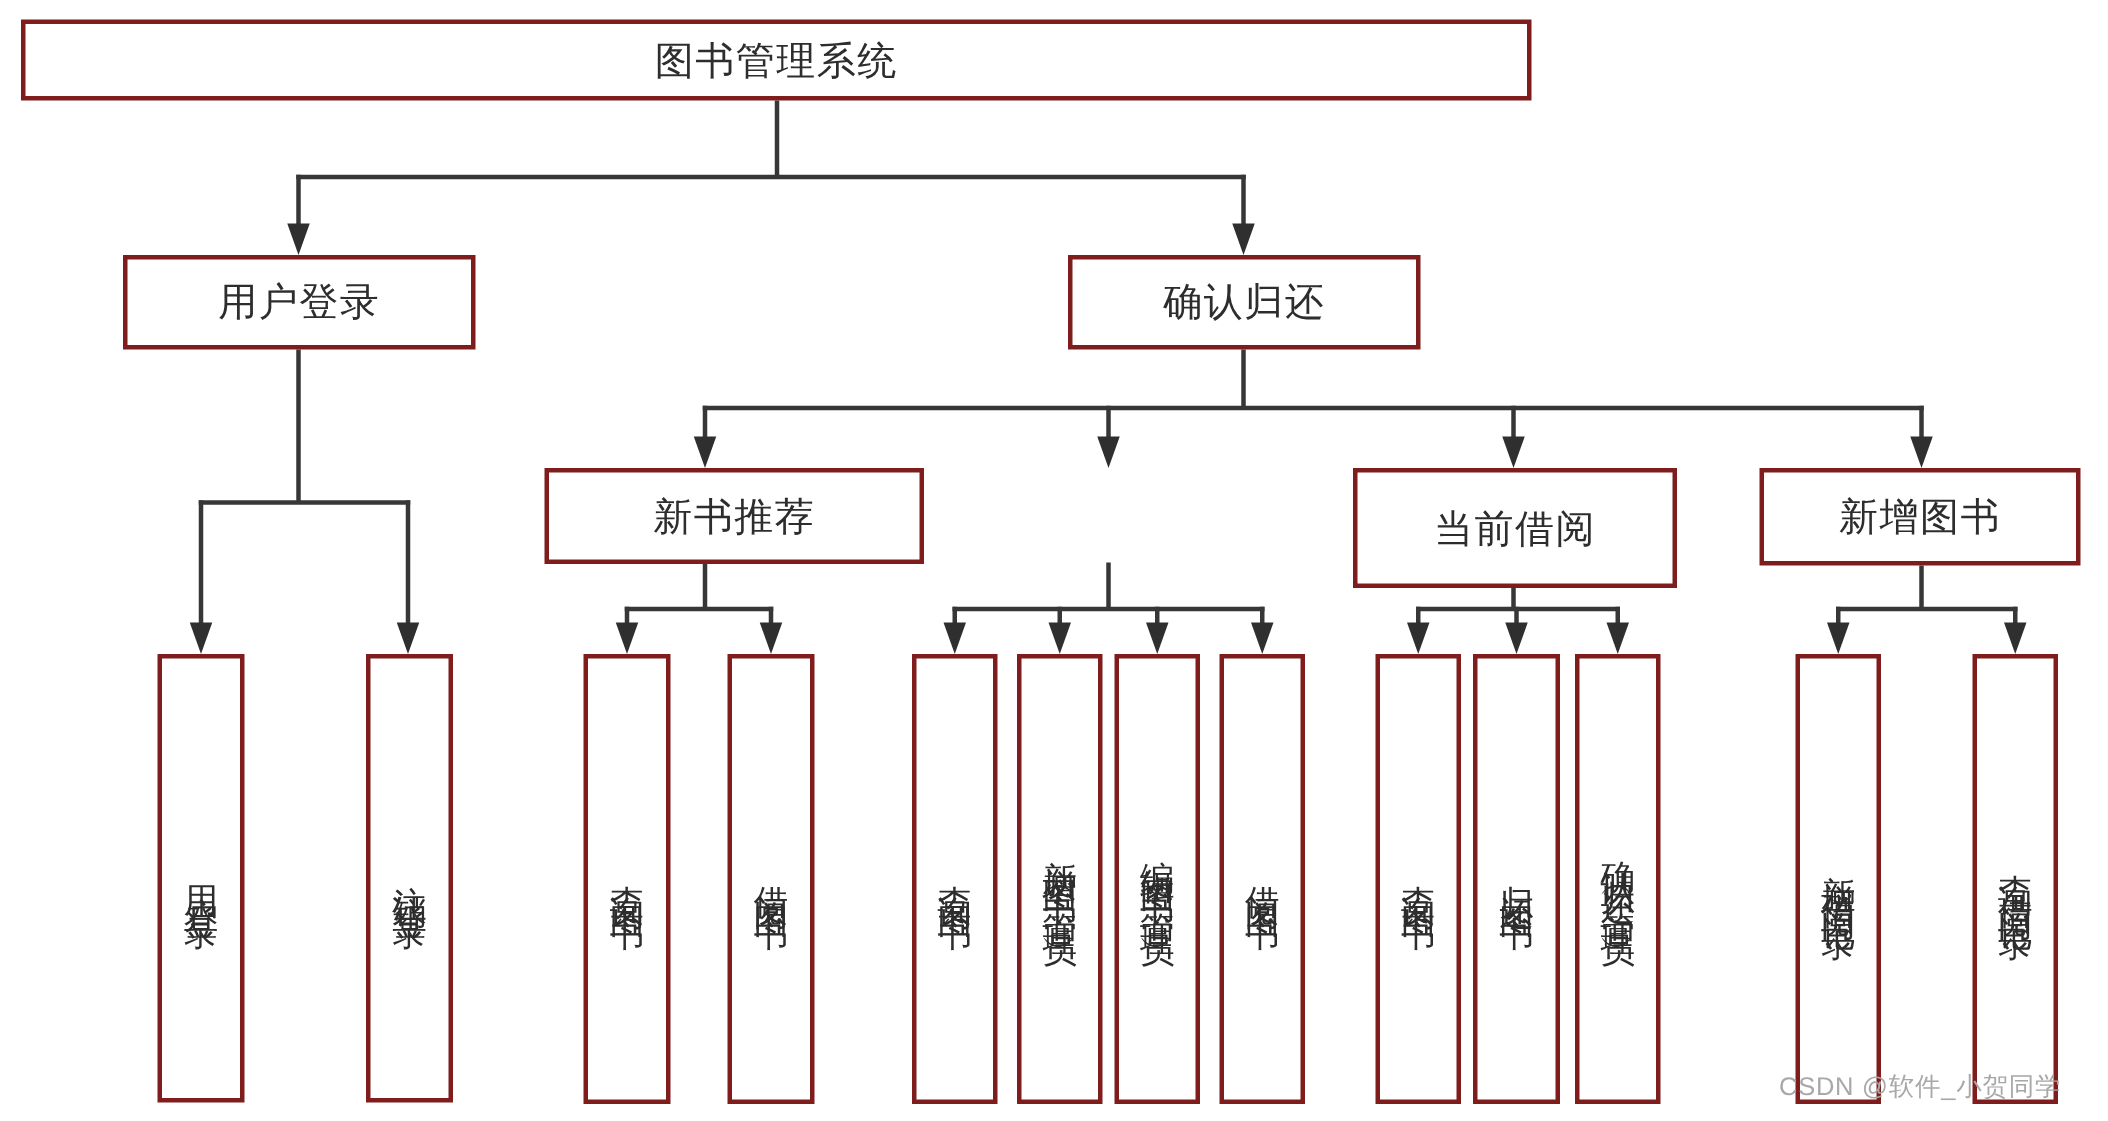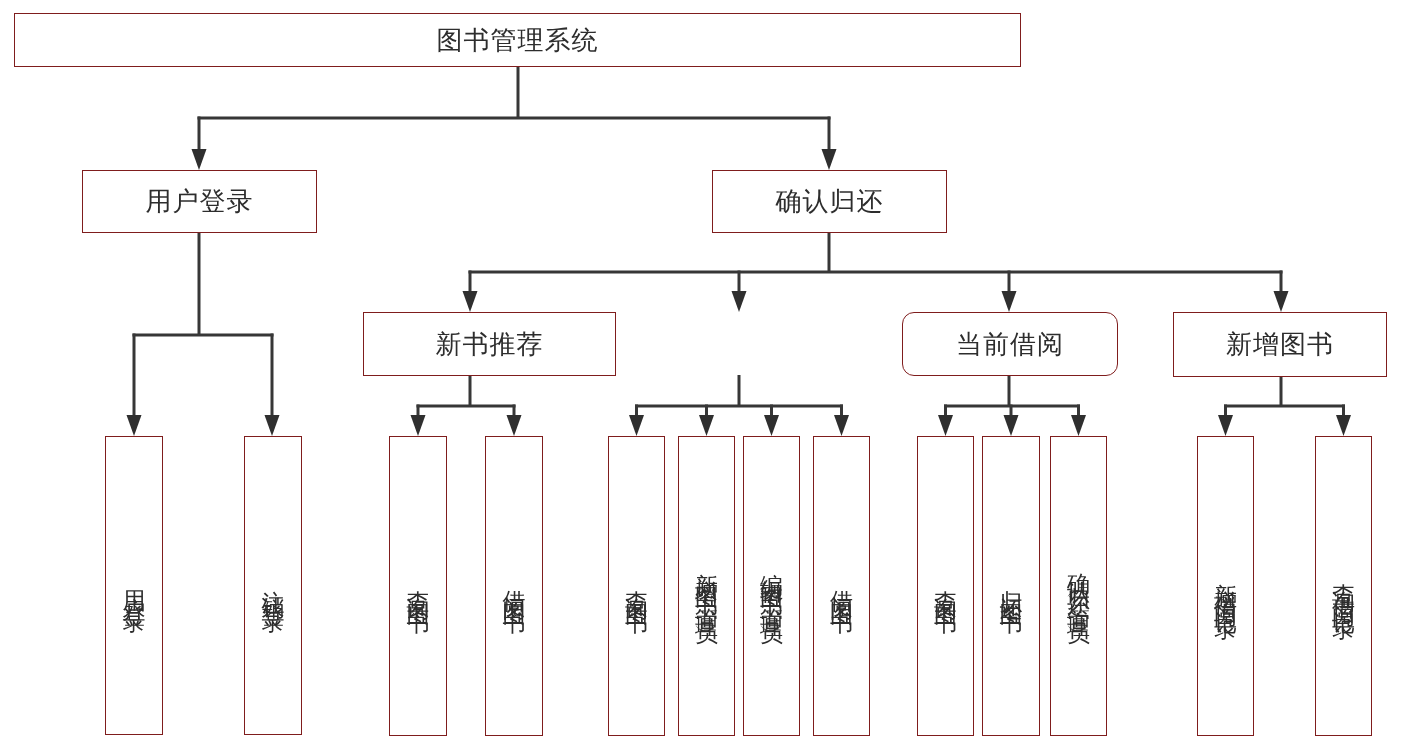--- a/index.html
+++ b/index.html
@@ -19,21 +19,21 @@
     position: absolute;
     left: 0;
     top: 0;
     width: 1405px;
     height: 747px;
     z-index: 1;
   }
   .node {
     position: absolute;
     box-sizing: border-box;
-    border: 1px solid #7f1d1d;
+    border: 3px solid #7f1d1d;
     background: #ffffff;
     color: #2d2d2d;
     display: flex;
     align-items: center;
     justify-content: center;
     z-index: 2;
   }
   .node.h {
     font-size: 26px;
     letter-spacing: 1px;
@@ -127,35 +127,36 @@
       <polygon points="1336,415 1351,415 1343.5,436"></polygon>
     </g>
   </svg>
 
   <div class="node h" style="left:14px; top:13px; width:1007px; height:54px;">图书管理系统</div>
 
   <div class="node h" style="left:82px; top:170px; width:235px; height:63px;">用户登录</div>
   <div class="node h" style="left:712px; top:170px; width:235px; height:63px;">确认归还</div>
 
   <div class="node h" style="left:363px; top:312px; width:253px; height:64px;">新书推荐</div>
-  <div class="node h" style="left:902px; top:312px; width:216px; height:64px;border-radius:12px;">当前借阅</div>
+  <div class="node h" style="left:902px; top:312px; width:216px; height:80px;">当前借阅</div>
   <div class="node h" style="left:1173px; top:312px; width:214px; height:65px;">新增图书</div>
 
   <div class="node v" style="left:105px; top:436px; width:58px; height:299px;">用户登录</div>
   <div class="node v" style="left:244px; top:436px; width:58px; height:299px;">注销登录</div>
 
   <div class="node v" style="left:389px; top:436px; width:58px; height:300px;">查询图书</div>
   <div class="node v" style="left:485px; top:436px; width:58px; height:300px;">借阅图书</div>
 
   <div class="node v" style="left:608px; top:436px; width:57px; height:300px;">查询图书</div>
   <div class="node v" style="left:678px; top:436px; width:57px; height:300px;">新增图书（管理员）</div>
   <div class="node v" style="left:743px; top:436px; width:57px; height:300px;">编辑图书（管理员）</div>
   <div class="node v" style="left:813px; top:436px; width:57px; height:300px;">借阅图书</div>
 
   <div class="node v" style="left:917px; top:436px; width:57px; height:300px;">查询图书</div>
   <div class="node v" style="left:982px; top:436px; width:58px; height:300px;">归还图书</div>
   <div class="node v" style="left:1050px; top:436px; width:57px; height:300px;">确认归还（管理员）</div>
 
   <div class="node v" style="left:1197px; top:436px; width:57px; height:300px;">新增借阅记录</div>
   <div class="node v" style="left:1315px; top:436px; width:57px; height:300px;">查询借阅记录</div>
 
+  <div class="watermark">CSDN @软件_小贺同学</div>
 
 </div>
 
 </body></html>

